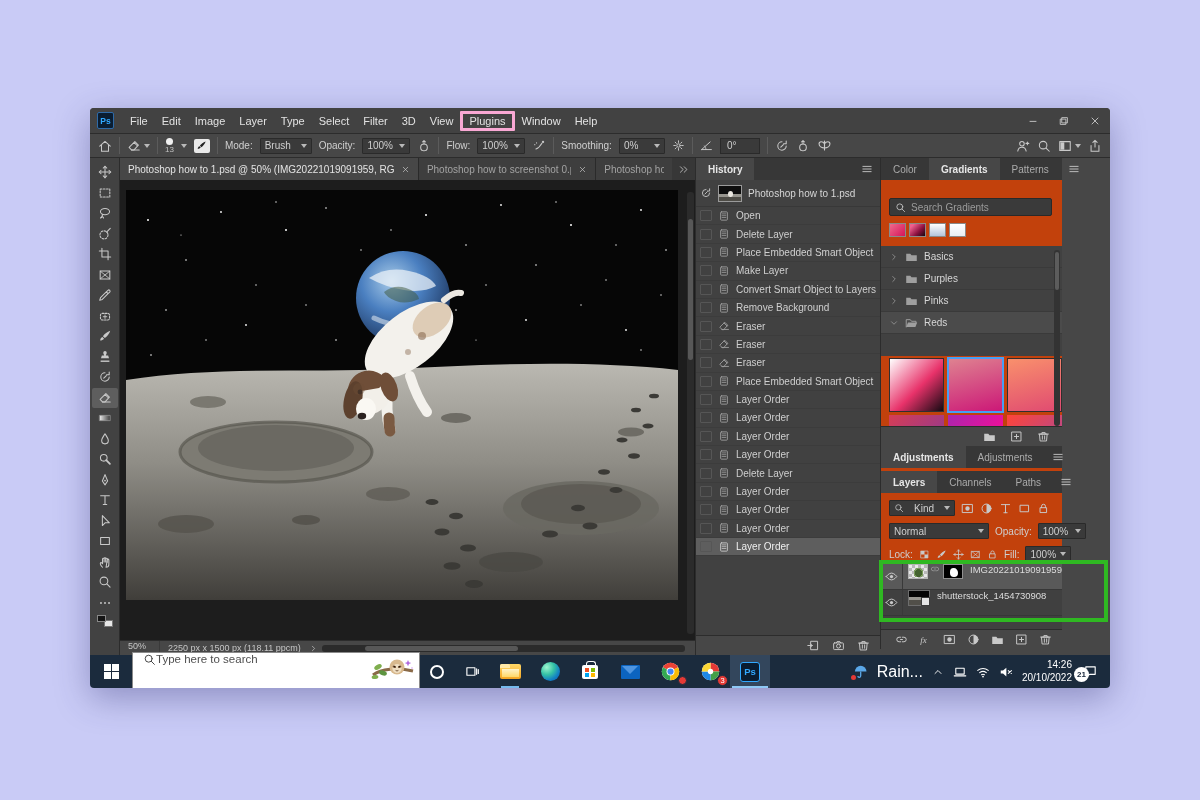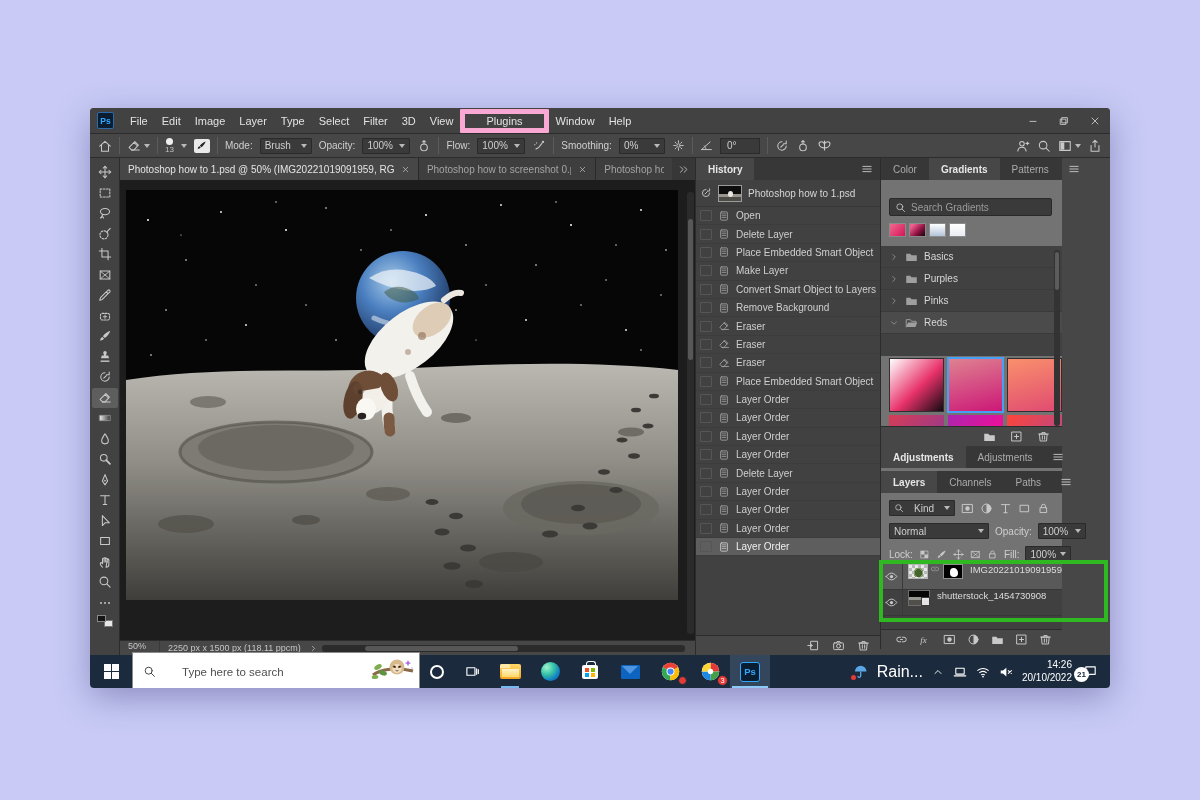--- a/index.html
+++ b/index.html
@@ -10,21 +10,21 @@
 .ps{position:absolute;left:0;top:0;right:0;height:547px;background:#474747;color:#d6d6d6;font-size:10px}
 svg{color:#c9c9c9;display:block}
 .ic{fill:none;stroke:currentColor;stroke-width:1.2;stroke-linecap:round;stroke-linejoin:round}
 .i9{width:9px;height:9px}.i10{width:10px;height:10px}.i11{width:11px;height:11px}.i12{width:12px;height:12px}
 .i13{width:13px;height:13px}.i14{width:14px;height:14px}.i15{width:15px;height:15px}
 .dim{color:#9f9f9f}.white{color:#fff}
 
 .menubar{position:absolute;left:0;top:0;right:0;height:26px;background:#424242;border-bottom:1px solid #2c2c2c;display:flex;align-items:center}
 .pslogo{width:17px;height:17px;margin:0 9px 0 7px;background:#0a1d31;border:1px solid #2e6aa8;border-radius:2px;color:#31a8ff;font-size:8.5px;font-weight:bold;display:flex;align-items:center;justify-content:center}
 .menu-item{padding:2px 7px;font-size:11px;color:#e2e2e2;cursor:default}
-.menu-item.hl{border:5px solid #f9a8d4;border-radius:1px;padding:1px 21px}
+.menu-item.hl{border:3px solid #f9a8d4;border-radius:1px;padding:1px 6px}
 .wctrls{margin-left:auto;display:flex;height:100%}
 .wc{width:31px;display:flex;align-items:center;justify-content:center}
 
 .optbar{position:absolute;left:0;top:26px;right:0;height:24px;background:#474747;border-bottom:1px solid #2c2c2c;display:flex;align-items:center;gap:7px;padding:0 8px;font-size:10px;color:#cfcfcf}
 .vsep{width:1px;height:17px;background:#5b5b5b;flex:0 0 auto}
 .combo{display:inline-flex;align-items:center;justify-content:space-between;gap:4px;background:#3a3a3a;border:1px solid #2a2a2a;height:16px;padding:0 4px;border-radius:1px}
 .caret{width:0;height:0;border-left:3px solid transparent;border-right:3px solid transparent;border-top:4px solid #b9b9b9}
 .brushdot{display:flex;flex-direction:column;align-items:center;line-height:1;gap:1px}
 .brushdot .dot{width:7px;height:7px;border-radius:50%;background:#efefef}
 .brushdot .num{font-size:8px;color:#c2c2c2}
@@ -63,21 +63,21 @@
 .phead .pmenu{margin-left:auto;display:flex;align-items:center;padding:0 7px}
 .hlist{position:absolute;left:0;top:22px;right:0;bottom:20px;background:#414141;overflow:hidden}
 .hsnap{display:flex;align-items:center;gap:6px;height:27px;padding-left:4px;border-bottom:1px solid #383838}
 .hsnap .snapthumb{width:24px;height:17px;border:1px solid #9a9a9a;background:linear-gradient(180deg,#0d0d0d 0 52%,#97958e 52% 72%,#4e4c46 72% 100%);position:relative}
 .hsnap .snapthumb::after{content:"";position:absolute;left:9px;top:5px;width:5px;height:6px;background:#e9e6df;border-radius:50% 50% 40% 40%}
 .hrow{display:flex;align-items:center;gap:6px;height:18.4px;padding-left:4px;border-bottom:1px solid #3c3c3c;color:#cfcfcf}
 .hrow .src{width:12px;height:11px;border:1px solid #565656;border-radius:1px;flex:0 0 auto}
 .hrow.hsel{background:#5e5e5e;color:#efefef}
 .hfoot{position:absolute;left:0;bottom:0;right:0;height:20px;background:#474747;border-top:1px solid #2c2c2c;display:flex;align-items:center;justify-content:flex-end;gap:12px;padding-right:10px}
 
-.rightcol{position:absolute;left:790px;top:0;width:182px;bottom:6px;background:#737373;border-left:1px solid #2c2c2c}
+.rightcol{position:absolute;left:790px;top:0;width:182px;bottom:6px;background:#c2410c;border-left:1px solid #2c2c2c}
 .rtabs{position:absolute;left:0;right:0;height:22px;background:#373737;display:flex;align-items:stretch}
 .searchbox{position:absolute;left:8px;right:10px;height:18px;background:#3a3a3a;border:1px solid #292929;border-radius:2px;display:flex;align-items:center;gap:5px;padding:0 5px;color:#9b9b9b}
 .recent{position:absolute;left:8px;display:flex;gap:3px}
 .gsw{width:17px;height:14px;border:1px solid #8a8a8a}
 .glist{position:absolute;left:0;right:0;background:#414141}
 .grow{display:flex;align-items:center;gap:6px;height:22px;padding-left:8px;border-bottom:1px solid #3a3a3a;color:#d6d6d6}
 .gswl{width:55px;height:54px;border:1px solid #2f2f2f}
 .gswl.selsw{outline:2px solid #46a0f5;outline-offset:-1px}
 .gfoot{display:flex;align-items:center;justify-content:flex-end;gap:14px;padding-right:12px;position:absolute;left:0;right:0;height:20px;border-top:1px solid #2c2c2c;background:#474747}
 .gscroll{position:absolute;right:2px;width:6px;background:#333;border-radius:3px}
@@ -95,21 +95,21 @@
 .lthumb2{width:22px;height:16px;border:1px solid #6d6d6d;margin-left:5px;position:relative;background:linear-gradient(180deg,#050505 0 44%,#989690 44% 64%,#514f49 64% 100%)}
 .lthumb2::after{content:"";position:absolute;right:-1px;bottom:-1px;width:7px;height:7px;background:#e4e4e4;border:1px solid #3a3a3a}
 .lname{margin-left:7px;font-size:9.5px;color:#dcdcdc;white-space:nowrap}
 .greenbox{position:absolute;left:-2px;top:402px;width:229px;height:62px;border:4px solid #2fb822;z-index:5;pointer-events:none}
 .lfoot{position:absolute;left:0;right:0;bottom:0;height:20px;background:#474747;border-top:1px solid #2c2c2c;display:flex;align-items:center;justify-content:flex-end;gap:11px;padding-right:10px}
 
 .taskbar{position:absolute;left:0;right:0;bottom:0;height:33px;background:#1b2b3d;display:flex;align-items:center;color:#fff}
 .tstart{width:42px;height:33px;display:flex;align-items:center;justify-content:center}
 .winlogo{display:grid;grid-template-columns:7px 7px;grid-template-rows:7px 7px;gap:1px}
 .winlogo span{background:#fff}
-.tsearch{width:288px;height:40px;background:#fff;border:1px solid #8b8b8b;display:flex;align-items:center;gap:26px;padding:0 10px;color:#4f4f4f;font-size:11.5px;position:relative}
+.tsearch{width:288px;height:40px;background:#fff;border:1px solid #8b8b8b;display:flex;align-items:flex-start;gap:0;padding:0 10px;color:#4f4f4f;font-size:11.5px;position:relative}
 .sloth{position:absolute;right:4px;top:2px}
 .tcirc{width:34px;display:flex;align-items:center;justify-content:center}
 .ring{width:14px;height:14px;border:2px solid #fff;border-radius:50%}
 .ttask{width:36px;display:flex;align-items:center;justify-content:center}
 .tapp{width:40px;height:33px;display:flex;align-items:center;justify-content:center;position:relative}
 .tapp.open::after{content:"";position:absolute;left:11px;right:11px;bottom:0;height:2px;background:#76b9ed}
 .tapp.psact{background:#33465c}
 .tapp.psact::after{content:"";position:absolute;left:2px;right:2px;bottom:0;height:2px;background:#8ec8f5}
 .ic-exp{width:21px;height:15px;border-radius:2px;background:linear-gradient(180deg,#ffd868,#f5a623);position:relative}
 .ic-exp::before{content:"";position:absolute;left:0;top:0;width:10px;height:4px;border-radius:2px 2px 0 0;background:#ffe9a8}

